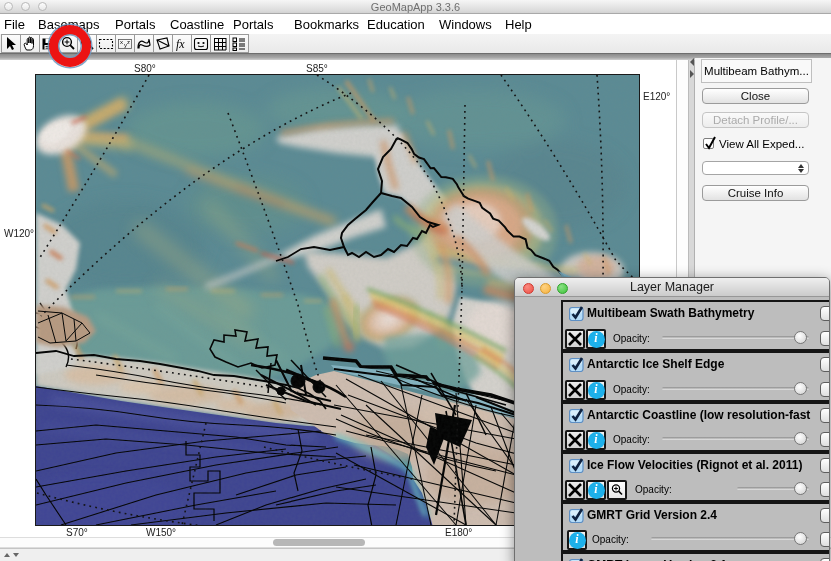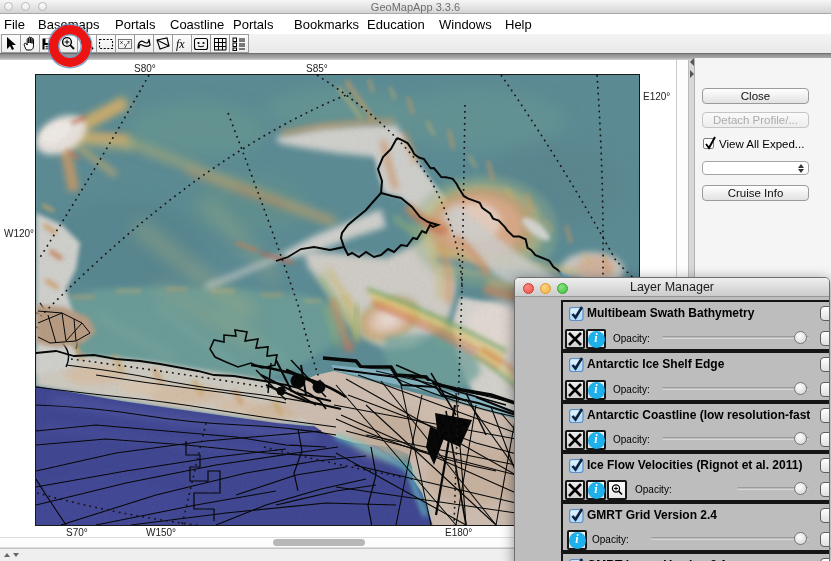--- a/index.html
+++ b/index.html
@@ -533,20 +533,21 @@
     </g>
   </svg>
   </div>
 
   <div class="abs" id="vscroll"></div>
   <div class="abs" id="splitter">
     <div class="tri" style="left:1px; top:-2px; border-top:4px solid transparent; border-bottom:4px solid transparent; border-right:4px solid #555;"></div>
     <div class="tri" style="left:1px; top:10px; border-top:4px solid transparent; border-bottom:4px solid transparent; border-left:4px solid #555;"></div>
   </div>
   <div class="abs" id="panel">
+    <div style="position:absolute; left:6px; top:1px; width:111px; height:24px; border:1px solid #bfbfbf; background:#f9f9f9; text-align:center; font-size:11.5px; color:#000; line-height:23px;">Multibeam Bathym...</div>
     <div class="pbtn" style="top:30px;">Close</div>
     <div class="pbtn" style="top:54px; color:#ababab; border-color:#c5c5c5; background:linear-gradient(#fafafa,#ededed);">Detach Profile/...</div>
     <div style="position:absolute; left:8px; top:80px; width:11px; height:11px; border:1px solid #7e7e7e; border-radius:2px; background:#fff;"></div>
     <svg style="position:absolute; left:8px; top:78px;" width="16" height="16" viewBox="0 0 16 16">
         <path d="M3,8 L6,12 L12,1" stroke="#000" stroke-width="2" fill="none"></path>
       </svg>
     <span style="position:absolute; left:24px; top:80px; font-size:11.5px; color:#000;">View All Exped...</span>
     <div style="position:absolute; left:7px; top:103px; width:107px; height:14px; border:1px solid #a5a5a5; border-radius:4px; background:#fff;"></div>
     <div class="tri" style="left:103px; top:106px; border-left:3.5px solid transparent; border-right:3.5px solid transparent; border-bottom:4px solid #333;"></div>
     <div class="tri" style="left:103px; top:111px; border-left:3.5px solid transparent; border-right:3.5px solid transparent; border-top:4px solid #333;"></div>

